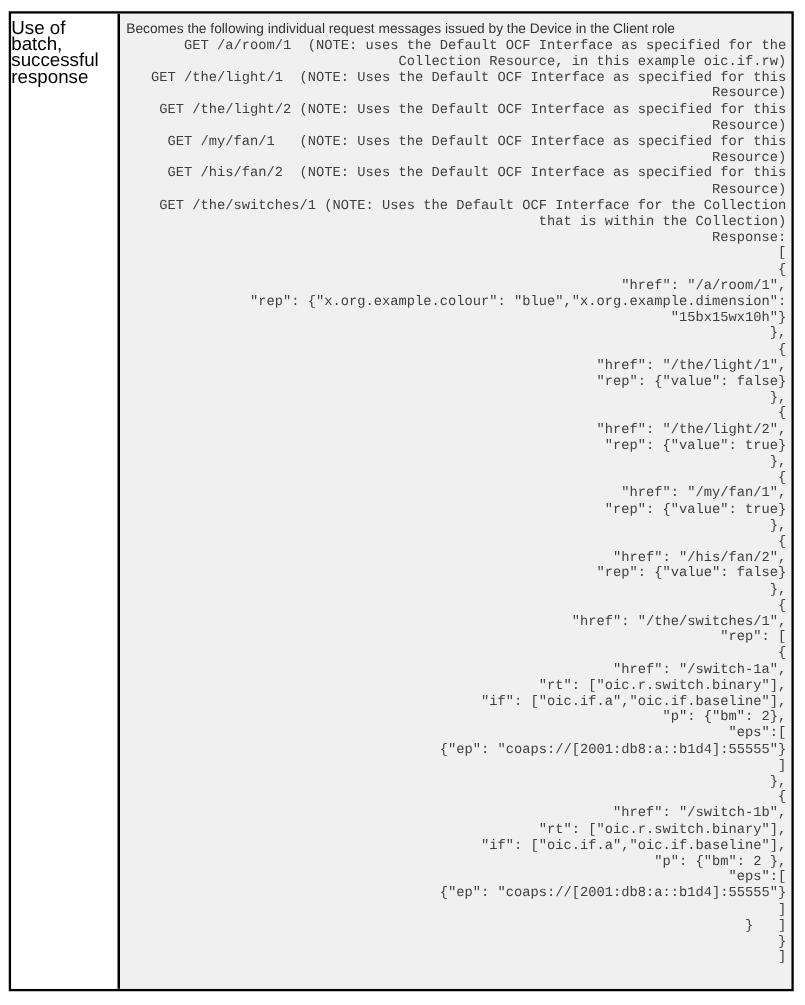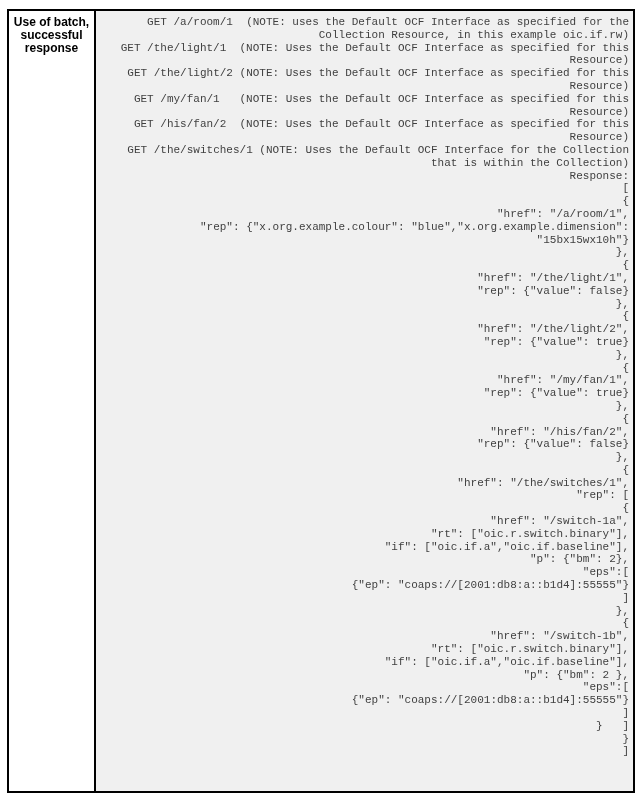--- a/index.html
+++ b/index.html
@@ -31,25 +31,24 @@
   }
   .label-cell {
     width: 87px;
     flex: 0 0 87px;
     box-sizing: border-box;
     border-right: 2px solid #000000;
     background: #ffffff;
     padding-top: 5px;
   }
   .label-text {
-    font-size: 12px;
+    font-size: 15px;
     line-height: 13px;
-    font-weight: bold;
+    font-weight: normal;
     color: #000000;
-    text-align: center;
     white-space: pre-line;
   }
   .content-cell {
     flex: 1 1 auto;
     box-sizing: border-box;
     background: #f0f0f0;
     padding: 5px 4px 0 5px;
     overflow: hidden;
   }
   .request-line {
@@ -81,20 +80,21 @@
 <body>
 
 <div class="page">
   <div class="spec-table">
     <div class="label-cell">
       <div class="label-text">Use of batch,
 successful
 response</div>
     </div>
     <div class="content-cell">
+      <div class="description-line">Becomes the following individual request messages issued by the Device in the Client role</div>
       <pre class="code-block">GET /a/room/1  (NOTE: uses the Default OCF Interface as specified for the
 Collection Resource, in this example oic.if.rw)
 GET /the/light/1  (NOTE: Uses the Default OCF Interface as specified for this
 Resource)
 GET /the/light/2 (NOTE: Uses the Default OCF Interface as specified for this
 Resource)
 GET /my/fan/1   (NOTE: Uses the Default OCF Interface as specified for this
 Resource)
 GET /his/fan/2  (NOTE: Uses the Default OCF Interface as specified for this
 Resource)

